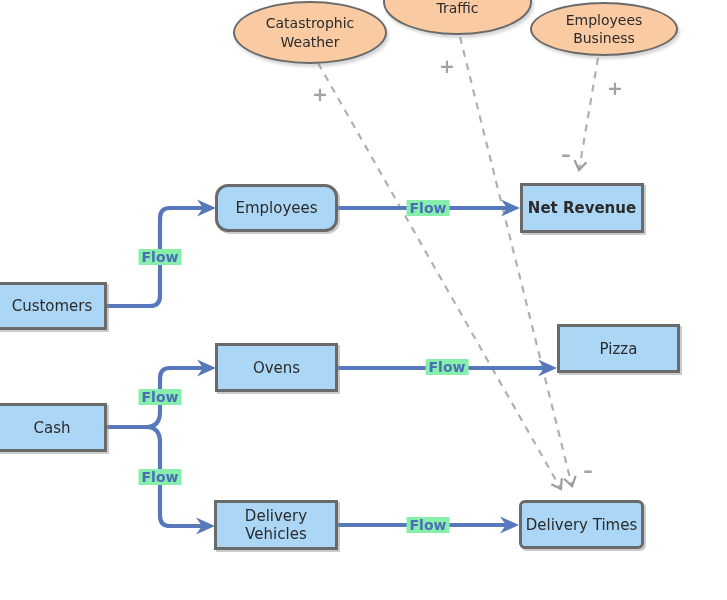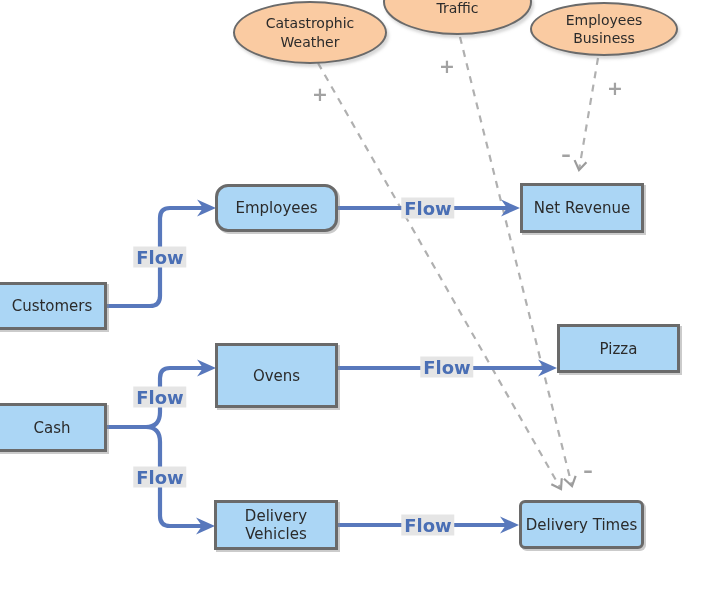--- a/index.html
+++ b/index.html
@@ -18,21 +18,21 @@
   .external{
     position:absolute;z-index:2;box-sizing:border-box;
     background:#FACBA2;border:2.5px solid #6A6A6A;border-radius:50%;
     box-shadow:2px 3px 3px rgba(140,140,140,.35);
     display:flex;align-items:center;justify-content:center;text-align:center;
     font-size:14px;color:#2b2b2b;line-height:1.3;padding:0 14px;
   }
   .external.bottom-align{align-items:flex-end;padding-bottom:16px;}
   .flow-label{
     position:absolute;z-index:3;transform:translate(-50%,-50%);
-    background:#e5e5e5;color:#4A6FB5;font-size:18px;font-weight:bold;
+    background:#86efac;color:#4A6FB5;font-size:14px;font-weight:bold;
     padding:0 3px;white-space:nowrap;
   }
   .sign{
     position:absolute;z-index:3;transform:translate(-50%,-50%);
     color:#A2A2A2;font-size:19px;font-weight:bold;
   }
   .wrap2{display:inline-block;max-width:96px;}
 </style>
 </head>
 <body>
@@ -83,27 +83,27 @@
 
   <div class="stock" style="left:-3px;top:282px;width:110px;height:48px;">
     <span>Customers</span>
   </div>
   <div class="stock" style="left:-3px;top:403px;width:110px;height:49px;">
     <span>Cash</span>
   </div>
   <div class="stock" style="left:215px;top:184px;width:123px;height:48px;border-radius:13px;">
     <span>Employees</span>
   </div>
-  <div class="stock" style="left:215px;top:343px;width:123px;height:65px;">
+  <div class="stock" style="left:215px;top:343px;width:123px;height:49px;">
     <span>Ovens</span>
   </div>
   <div class="stock" style="left:214px;top:500px;width:124px;height:50px;">
     <span class="wrap2">Delivery Vehicles</span>
   </div>
-  <div class="stock" style="left:520px;top:183px;width:124px;height:50px;">
+  <div class="stock" style="left:520px;top:183px;width:124px;height:50px;font-weight:bold;">
     <span>Net Revenue</span>
   </div>
   <div class="stock" style="left:557px;top:324px;width:123px;height:49px;">
     <span>Pizza</span>
   </div>
   <div class="stock" style="left:519px;top:500px;width:125px;height:49px;border-radius:6px;">
     <span>Delivery Times</span>
   </div>
 
   <span class="flow-label" style="left:160px;top:257px;">Flow</span>

